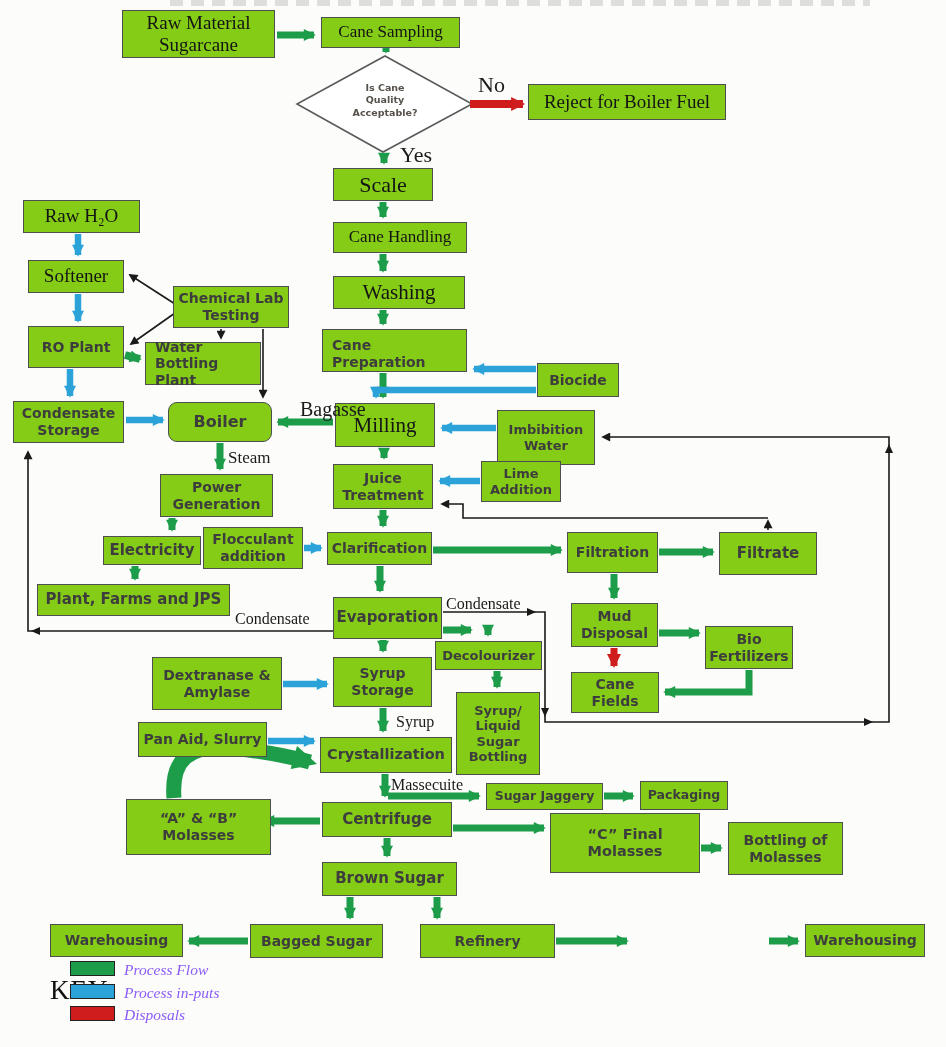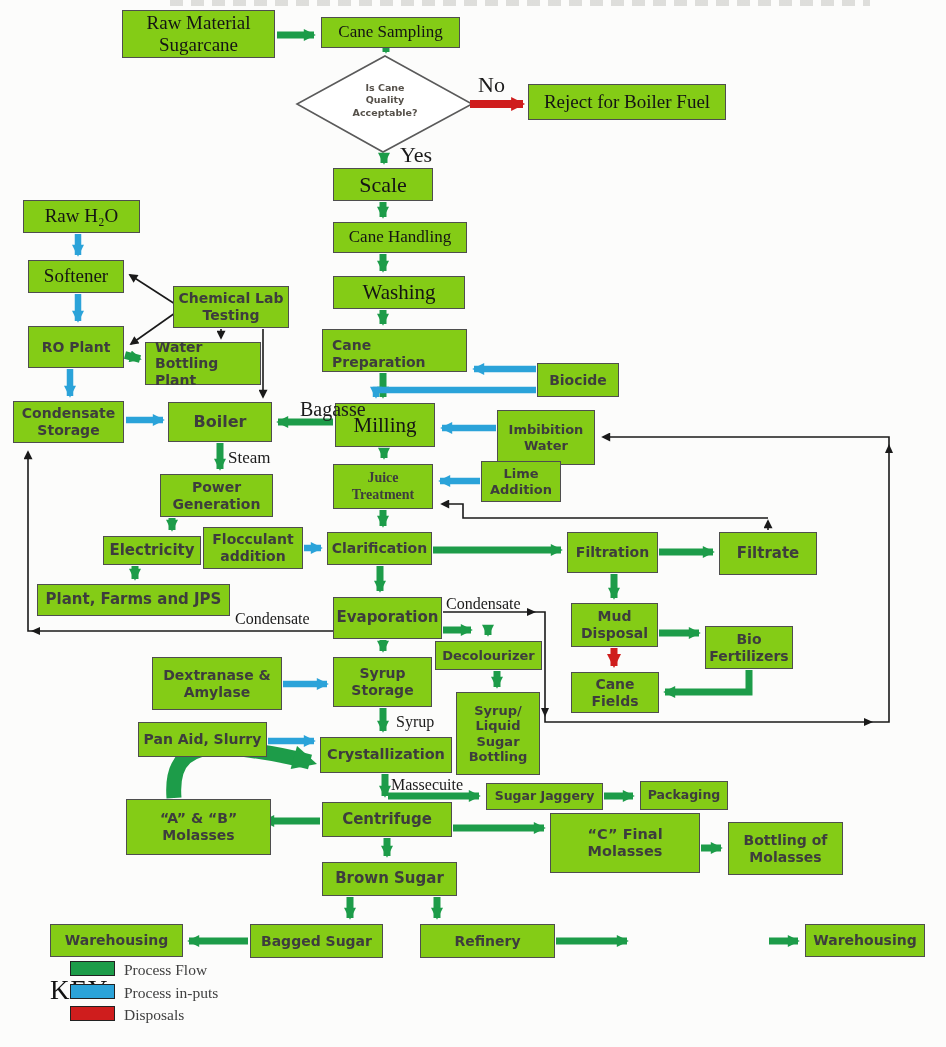--- a/index.html
+++ b/index.html
@@ -25,21 +25,21 @@
     position:absolute;z-index:3;width:110px;left:330px;top:82px;text-align:center;
     font-family:"DejaVu Sans",sans-serif;font-size:9.5px;font-weight:600;color:#56514a;
     white-space:pre-line;line-height:1.3;
   }
   .remnant{
     position:absolute;left:170px;top:0;width:700px;height:6px;opacity:.45;z-index:2;
     background:repeating-linear-gradient(90deg,#b9b9b4 0 13px,transparent 13px 21px);
   }
   .legend{position:absolute;z-index:3;}
   .legend .swatch{position:absolute;width:45px;height:15px;border:1.4px solid #222;box-sizing:border-box;}
-  .legend .ltext{position:absolute;font-family:"Liberation Serif",serif;font-size:15.5px;color:#404040;white-space:nowrap;}
+  .legend .ltext{position:absolute;font-family:"Liberation Serif",serif;font-size:15.5px;color:#8b5cf6;white-space:nowrap;font-style:italic;}
   .key-title{position:absolute;left:2px;top:975px;font-family:"Liberation Serif",serif;font-size:27px;color:#111;z-index:3;letter-spacing:1px;margin-left:48px;}
 </style>
 </head>
 <body>
 
 <div class="canvas">
 
   <div class="remnant"></div>
 
   <svg class="arrows" viewBox="0 0 946 1047" xmlns="http://www.w3.org/2000/svg">
@@ -147,38 +147,38 @@
   <div class="node serif" style="left:321px;top:17px;width:139px;height:31px;font-size:17px;">Cane Sampling</div>
   <div class="node serif" style="left:528px;top:84px;width:198px;height:36px;">Reject for Boiler Fuel</div>
   <div class="node serif" style="left:333px;top:168px;width:100px;height:33px;font-size:22px;">Scale</div>
   <div class="node serif" style="left:333px;top:222px;width:134px;height:31px;font-size:17px;">Cane Handling</div>
   <div class="node serif" style="left:333px;top:276px;width:132px;height:33px;font-size:21px;">Washing</div>
   <div class="node sans topleft" style="left:322px;top:329px;width:145px;height:43px;font-size:14px;">Cane Preparation</div>
   <div class="node serif" style="left:335px;top:403px;width:100px;height:44px;font-size:21px;">Milling</div>
   <div class="node sans" style="left:537px;top:363px;width:82px;height:34px;font-size:14px;">Biocide</div>
   <div class="node sans" style="left:497px;top:410px;width:98px;height:55px;font-size:13px;">Imbibition
 Water</div>
-  <div class="node sans" style="left:333px;top:464px;width:100px;height:45px;font-size:14px;font-family:Liberation Serif, serif;">Juice
+  <div class="node sans" style="left:333px;top:464px;width:100px;height:45px;font-size:14px;">Juice
 Treatment</div>
   <div class="node sans" style="left:481px;top:461px;width:80px;height:41px;font-size:13px;">Lime
 Addition</div>
   <div class="node sans" style="left:327px;top:532px;width:105px;height:33px;font-size:14px;">Clarification</div>
   <div class="node sans" style="left:203px;top:527px;width:100px;height:42px;font-size:14px;">Flocculant
 addition</div>
   <div class="node sans" style="left:333px;top:597px;width:109px;height:42px;font-size:15px;">Evaporation</div>
   <div class="node serif" style="left:23px;top:200px;width:117px;height:33px;">Raw H₂O</div>
   <div class="node serif" style="left:28px;top:260px;width:96px;height:33px;">Softener</div>
   <div class="node sans" style="left:173px;top:286px;width:116px;height:42px;font-size:14px;">Chemical Lab
 Testing</div>
   <div class="node sans" style="left:28px;top:326px;width:96px;height:42px;font-size:14px;">RO Plant</div>
   <div class="node sans left" style="left:145px;top:342px;width:116px;height:43px;font-size:14px;">Water
 Bottling Plant</div>
   <div class="node sans" style="left:13px;top:401px;width:111px;height:42px;font-size:14px;">Condensate
 Storage</div>
-  <div class="node sans" style="left:168px;top:402px;width:104px;height:40px;font-size:16px;">Boiler</div>
+  <div class="node sans" style="left:168px;top:402px;width:104px;height:40px;font-size:16px;border-radius:9px;">Boiler</div>
   <div class="node sans" style="left:160px;top:474px;width:113px;height:43px;font-size:14px;">Power
 Generation</div>
   <div class="node sans" style="left:103px;top:536px;width:98px;height:29px;font-size:15px;">Electricity</div>
   <div class="node sans" style="left:37px;top:584px;width:193px;height:32px;font-size:15px;">Plant, Farms and JPS</div>
   <div class="node sans" style="left:567px;top:532px;width:91px;height:41px;font-size:14px;">Filtration</div>
   <div class="node sans" style="left:719px;top:532px;width:98px;height:43px;font-size:15px;">Filtrate</div>
   <div class="node sans" style="left:571px;top:603px;width:87px;height:44px;font-size:14px;">Mud
 Disposal</div>
   <div class="node sans" style="left:705px;top:626px;width:88px;height:43px;font-size:14px;">Bio
 Fertilizers</div>

